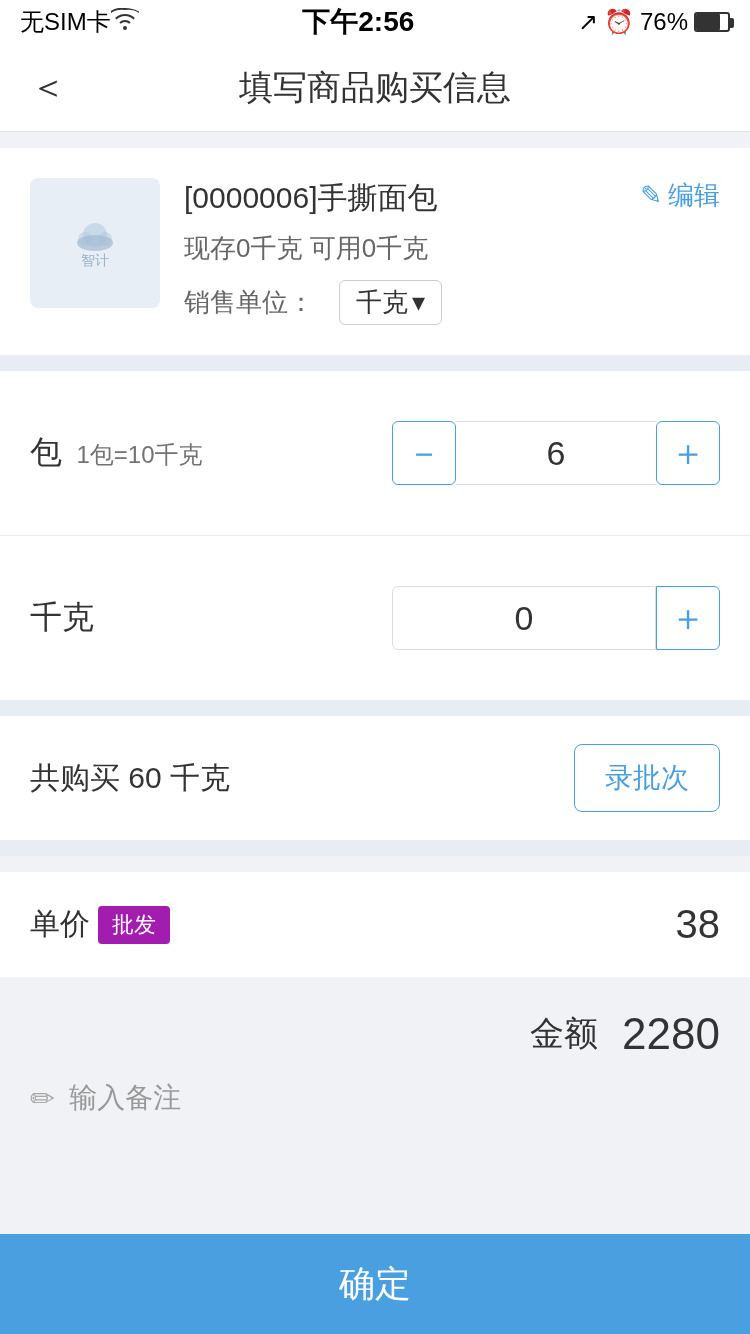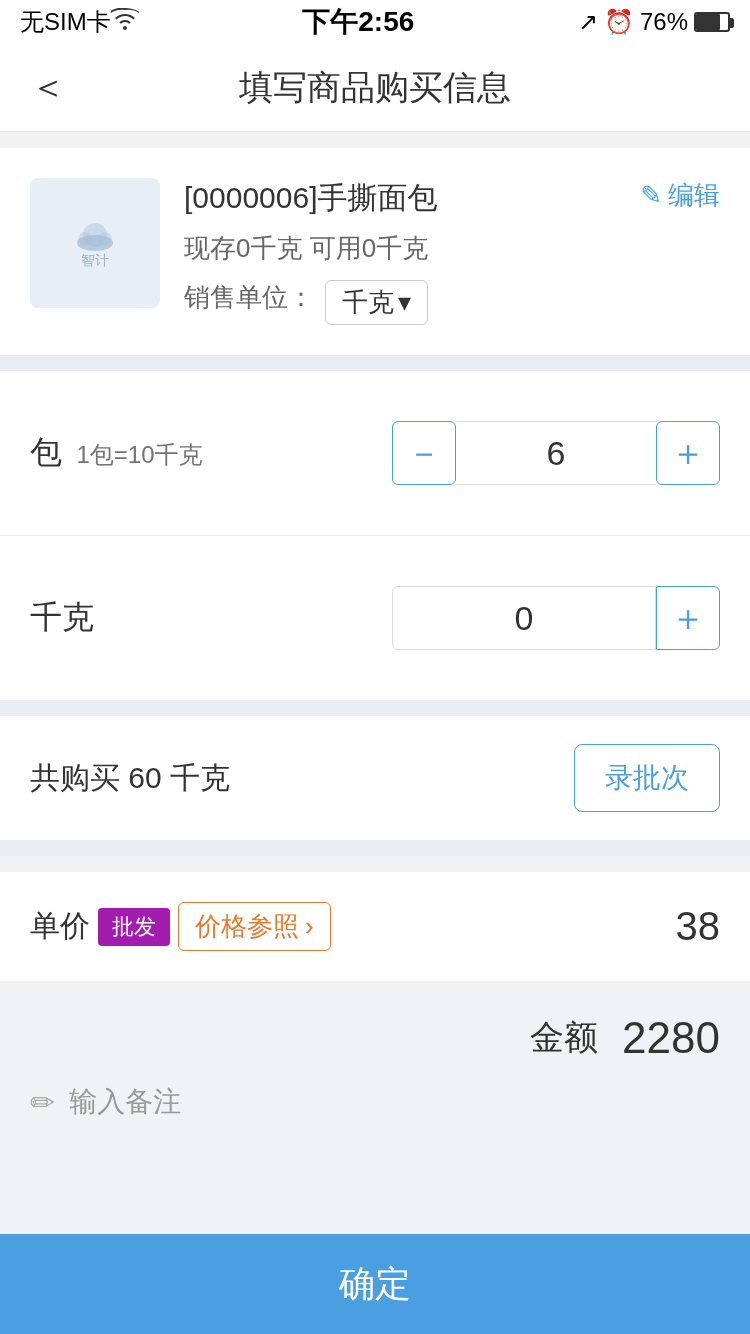--- a/index.html
+++ b/index.html
@@ -81,22 +81,22 @@
       font-weight: 500;
       margin-bottom: 12px;
     }
     .product-stock {
       font-size: 26px;
       color: #666;
       margin-bottom: 14px;
     }
     .product-unit-row {
       display: flex;
-      align-items: flex-start;
-      gap: 11px;
+      align-items: center;
+      gap: 25px;
       font-size: 26px;
       color: #666;
     }
     .unit-select {
       border: 1px solid #ccc;
       border-radius: 6px;
       padding: 4px 16px;
       font-size: 26px;
       color: #333;
       background: #fff;
@@ -379,24 +379,20 @@
 <div class="summary-section">
   <span class="summary-text">共购买 60 千克</span>
   <button class="batch-btn">录批次</button>
 </div>
 
 <div class="divider"></div>
 
 <div class="price-section">
   <span class="price-label">单价</span>
   <span class="price-tag">批发</span>
-  <button class="price-ref-btn">
-    <span>价格参照</span>
-    <span>›</span>
-  </button>
   <span class="price-value">38</span>
 </div>
 
 <div class="amount-section">
   <div class="amount-row">
     <span class="amount-label">金额</span>
     <span class="amount-value">2280</span>
   </div>
   <div class="remark-row">
     <span class="remark-icon">✏</span>

